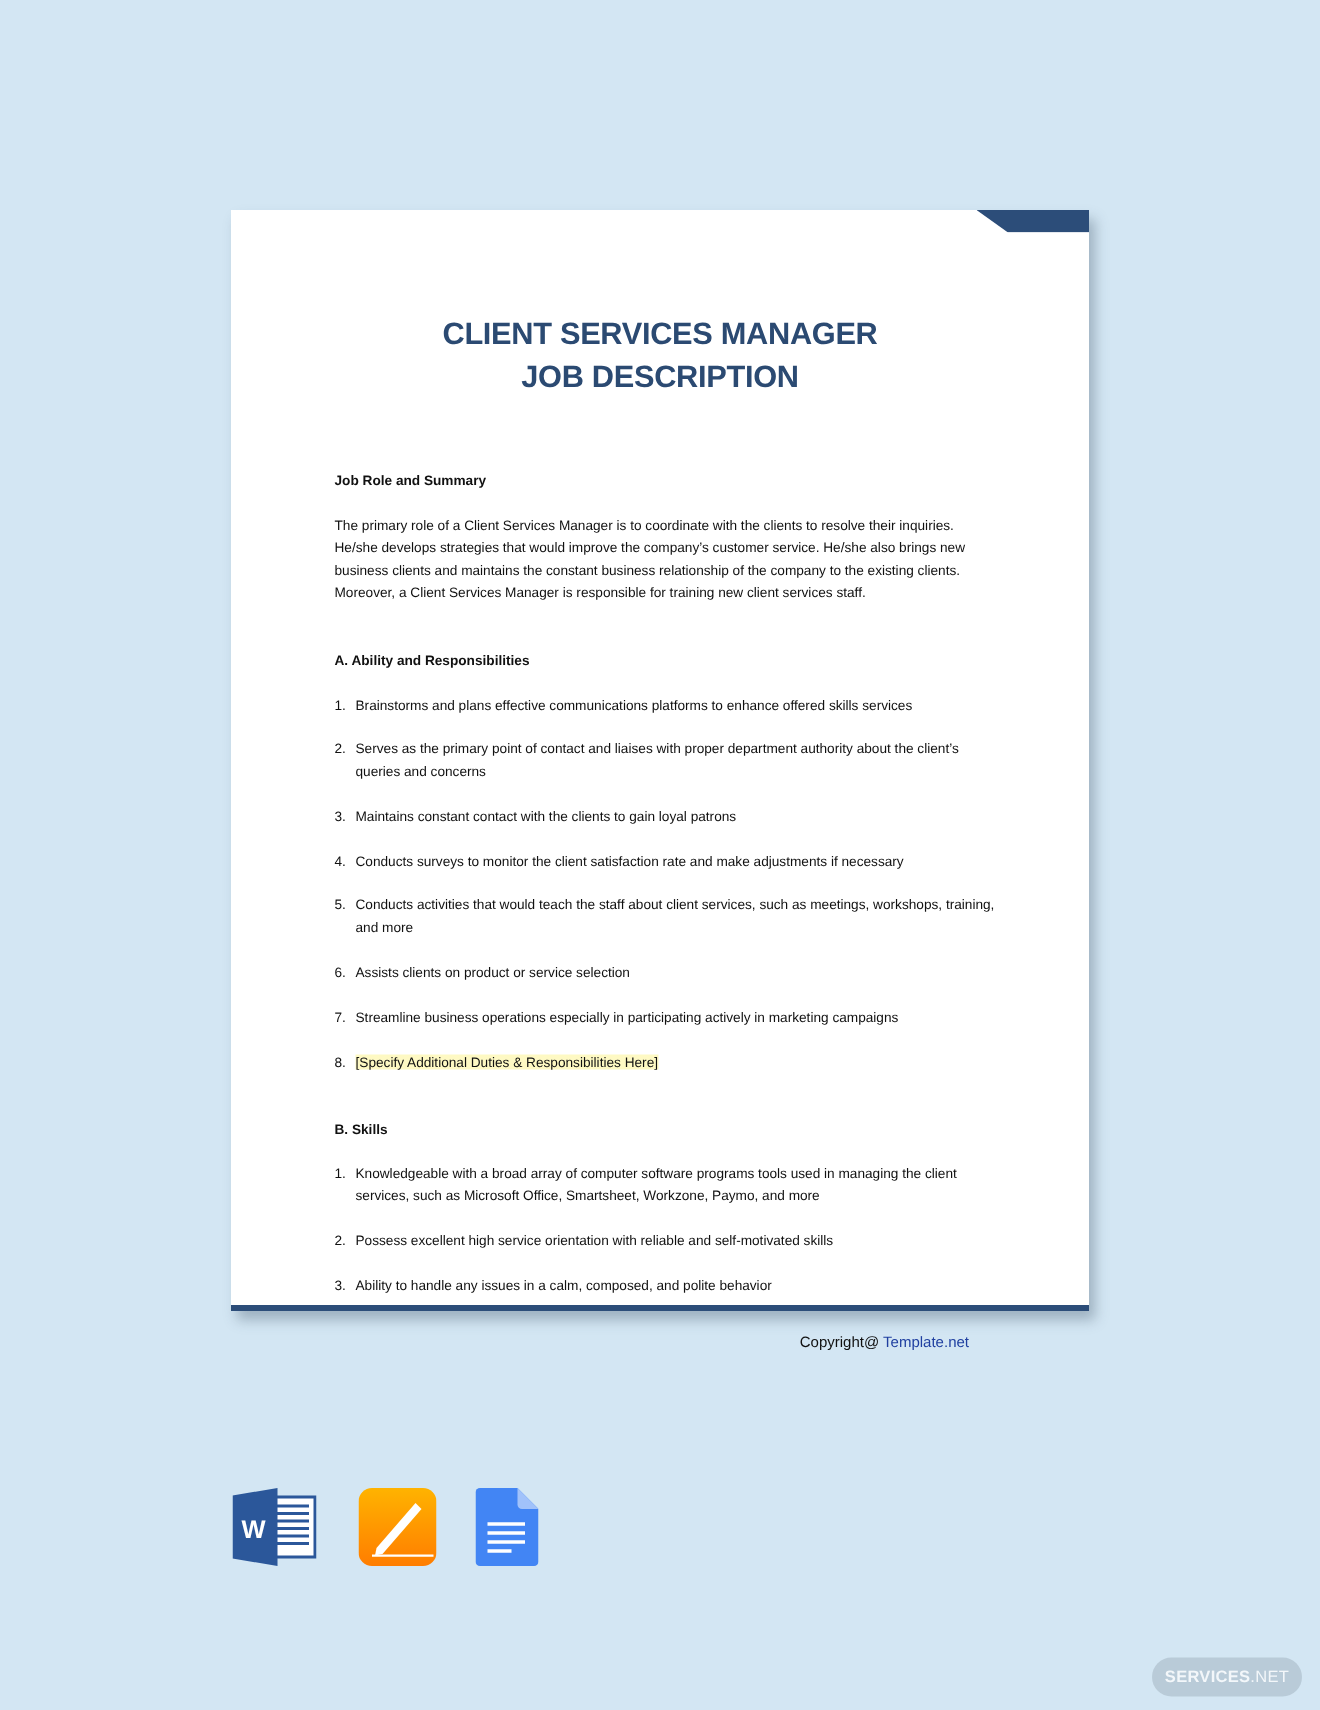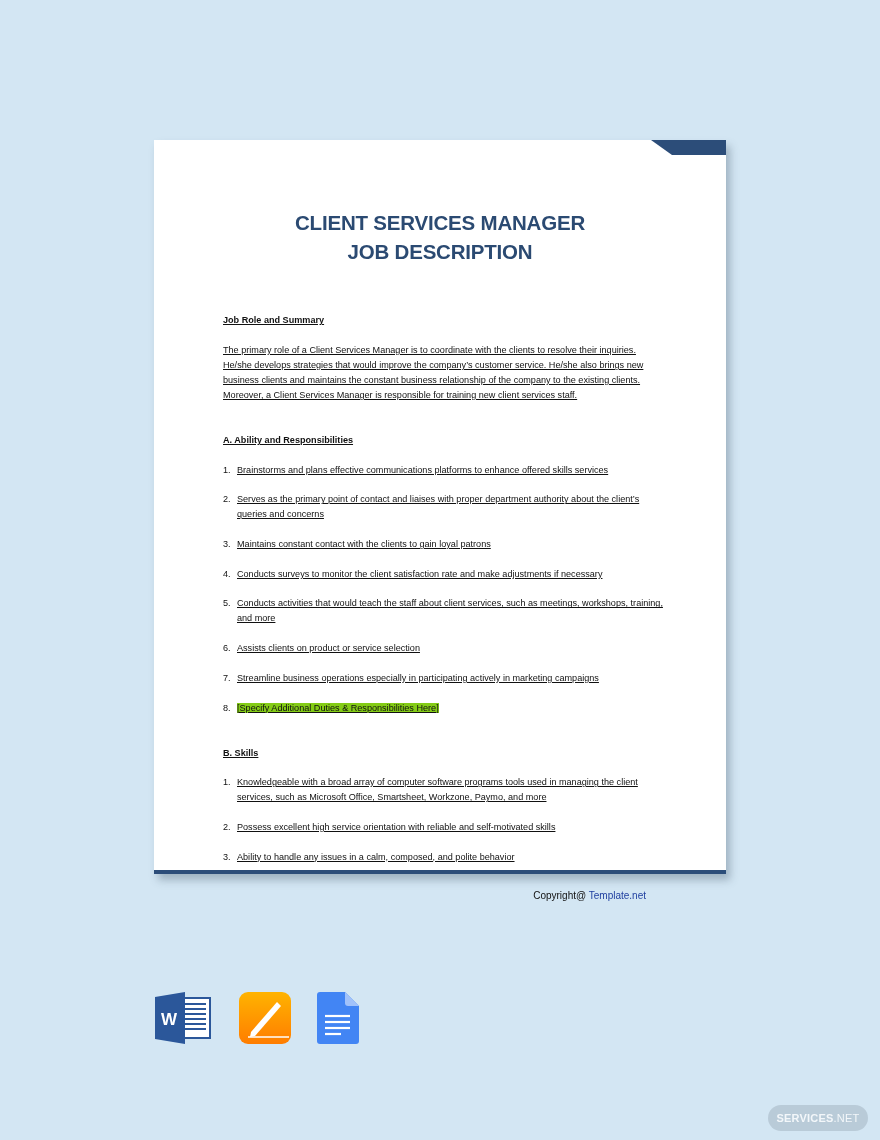--- a/index.html
+++ b/index.html
@@ -18,29 +18,29 @@
   }
   .bottom-bar {
     position:absolute; left:0; bottom:0; width:100%; height:4px; background:#2c4d79;
   }
   .title {
     position:absolute; left:0; top:68px; width:100%; text-align:center;
     color:#2b4a72; font-weight:bold; font-size:20.5px; line-height:29px; letter-spacing:-0.2px;
   }
   .content {
     position:absolute; left:69px; top:173px; width:440px;
-    font-size:9.1px; color:#111; line-height:15px;text-decoration:underline;
+    font-size:9.1px; color:#111; line-height:15px;
   }
   .h { font-weight:bold; }
   .para { margin-top:15px; }
   .section { margin-top:30px; }
   ol { list-style:none; margin:0; padding:0; }
   ol li { position:relative; padding-left:14px; margin-top:14.7px; }
   ol li .num { position:absolute; left:0; top:0; }
-  .highlight { background:#84cc16; }
+  .highlight { background:#fef9c3; }
   .copyright {
     position:absolute; right:80px; top:750px; font-size:10px; color:#111;
   }
   .copyright .link { color:#1f3fa0; }
   .app-icons { position:absolute; left:155px; top:992px; }
   .app-icon { position:absolute; }
   .badge {
     position:absolute; left:768px; top:1105px; width:100px; height:26px; border-radius:13px;
     background:#b9cbd8; color:#f3f7fa; font-size:11px; font-weight:bold; text-align:center; line-height:26px;
     letter-spacing:0.2px;

